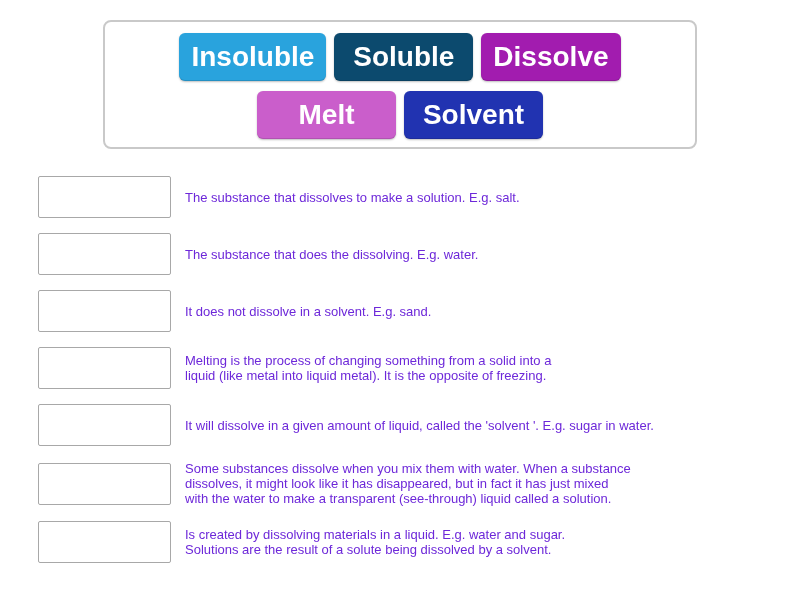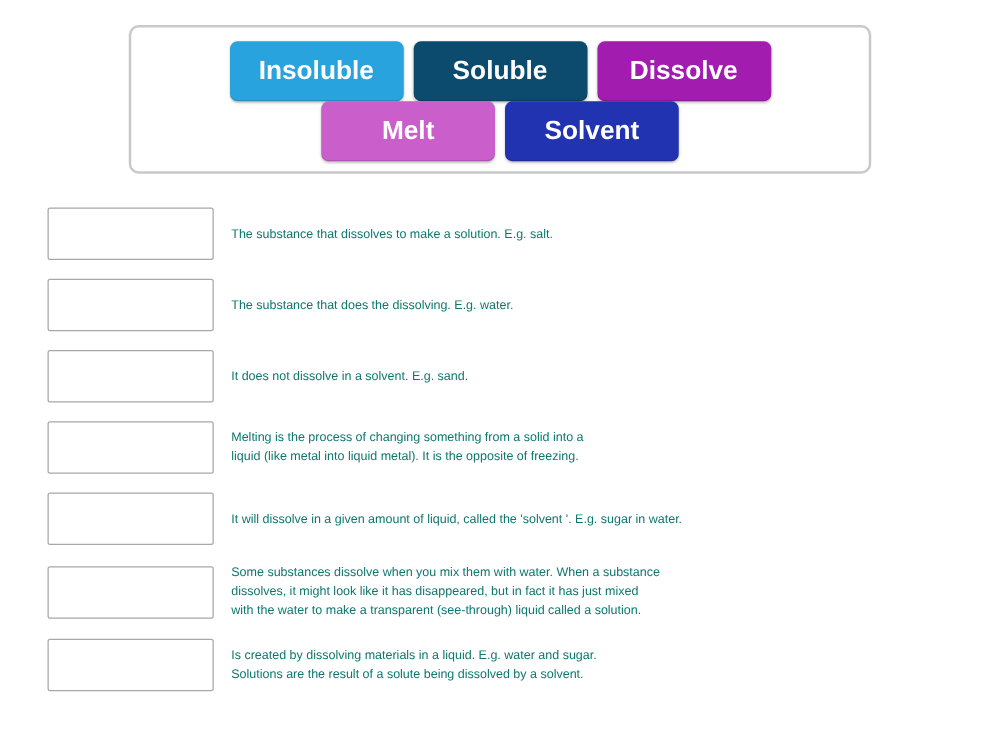--- a/index.html
+++ b/index.html
@@ -16,29 +16,29 @@
     background: #ffffff;
     border: 2px solid #c9c9c9;
     border-radius: 8px;
     padding: 11px 0 8px 0;
   }
   .tile-row {
     display: flex;
     justify-content: center;
     gap: 8px;
   }
-  .tile-row + .tile-row { }
+  .tile-row + .tile-row { margin-top: 10px; }
   .tile {
     min-width: 139px;
     height: 48px;
     line-height: 48px;
     padding: 0 12px;
     border-radius: 6px;
     color: #ffffff;
-    font-size: 21px;
+    font-size: 28px;
     font-weight: bold;
     text-align: center;
     box-shadow: 0 1px 2px rgba(0,0,0,0.25), inset 0 -1px 0 rgba(0,0,0,0.12);
     cursor: grab;
     user-select: none;
   }
   
   .definitions {
     margin: 27px 0 0 38px;
   }
@@ -51,23 +51,23 @@
   .slot {
     width: 133px;
     height: 42px;
     flex: 0 0 133px;
     background: #ffffff;
     border: 1px solid #a8a8a8;
     border-radius: 2px;
     margin-right: 14px;
   }
   .definition {
-    font-size: 10px;
+    font-size: 13px;
     line-height: 15px;
-    color: #0f766e;
+    color: #6d28d9;
     white-space: pre-line;
     max-width: 590px;
   }
 </style>
 </head>
 <body>
 
 <div class="word-bank">
   <div class="tile-row">
       <div class="tile" style="background: rgb(41, 163, 221);">Insoluble</div>

